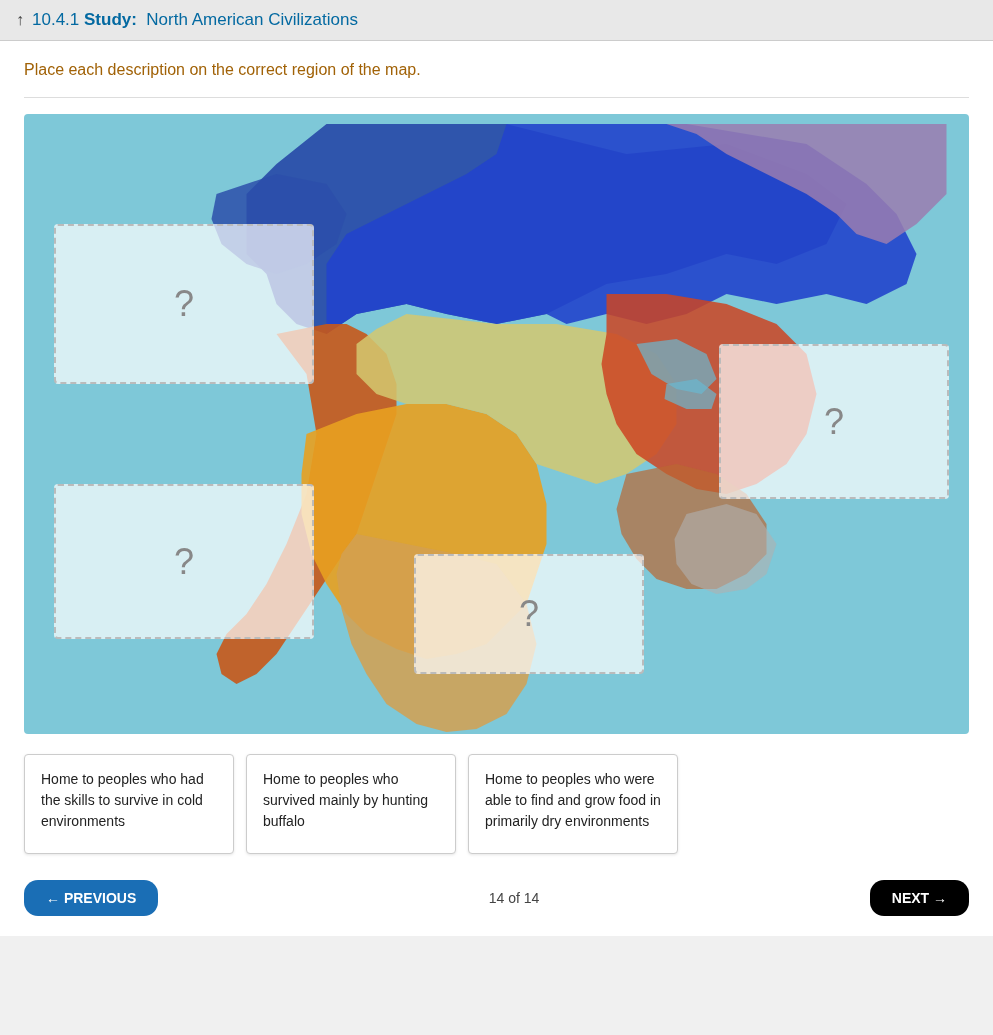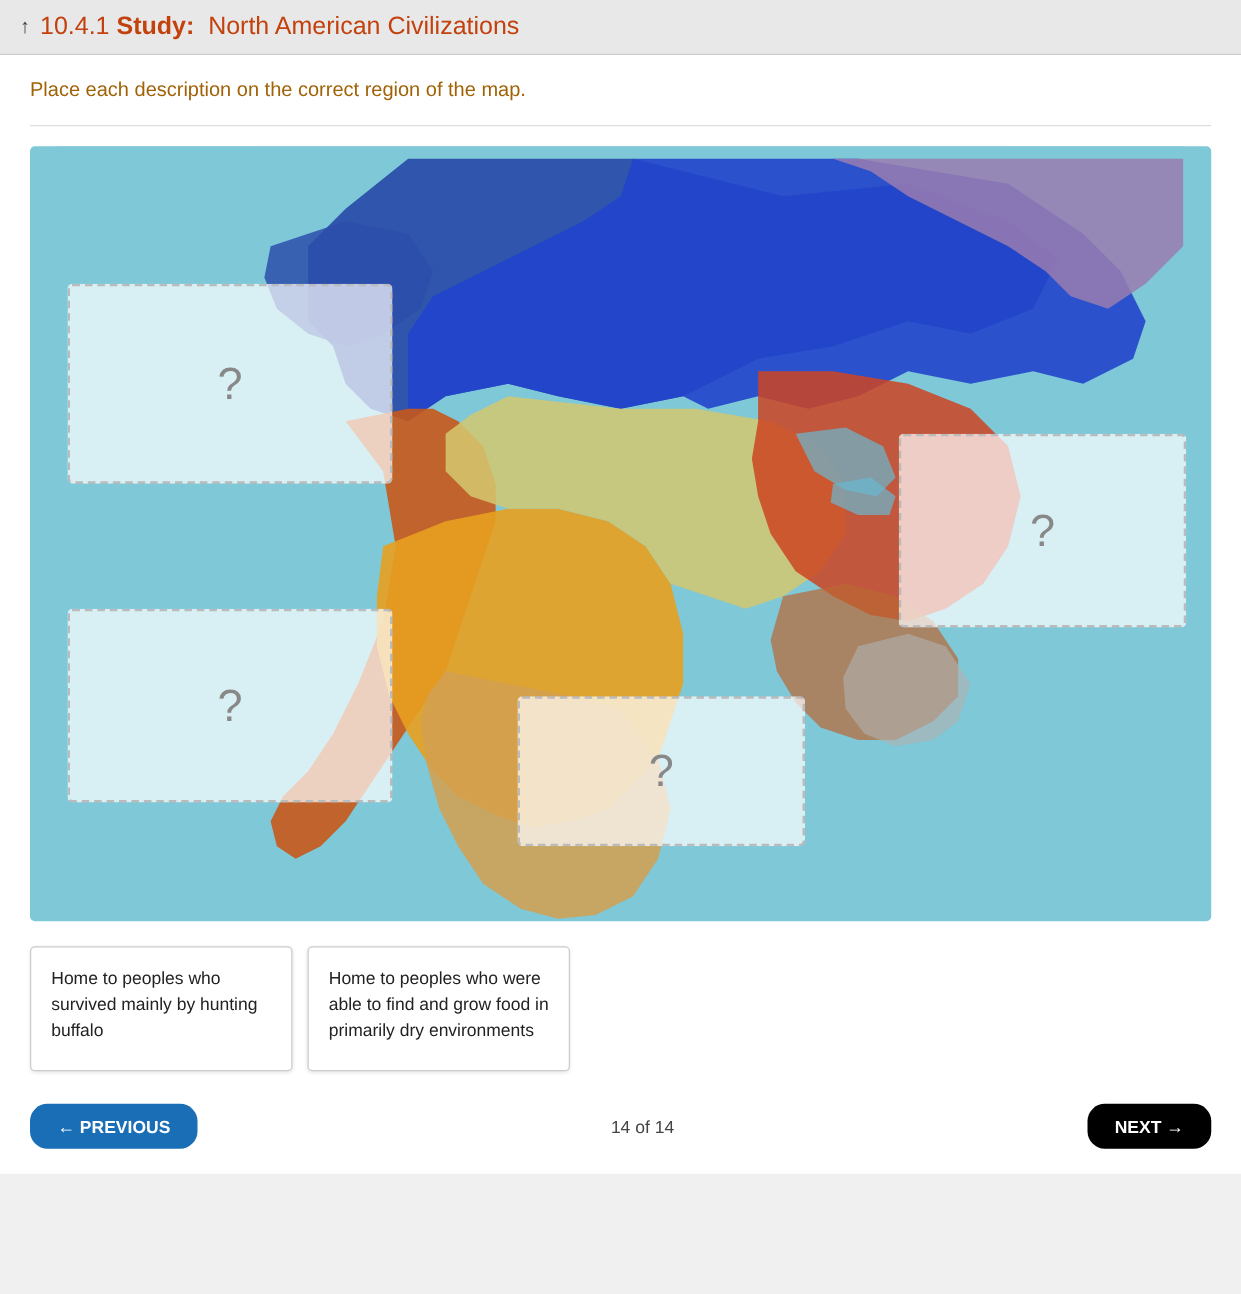--- a/index.html
+++ b/index.html
@@ -18,22 +18,22 @@
       gap: 8px;
       border-bottom: 1px solid #ccc;
     }
 
     .top-bar-arrow {
       font-size: 16px;
       color: #444;
     }
 
     .top-bar-title {
-      font-size: 20px;
-      color: #c2410c;
+      font-size: 17px;
+      color: #0369a1;
       text-align: right;
     }
 
     .top-bar-title strong {
       font-weight: bold;
     }
 
     .main-content {
       background: #fff;
       margin: 0;
@@ -229,20 +229,23 @@
       <span>?</span>
     </div>
 
     <div class="drop-zone drop-zone-bottom-center">
       <span>?</span>
     </div>
   </div>
 
   <div class="cards-row">
     <div class="answer-card">
+      <span>Home to peoples who had the skills to survive in cold environments</span>
+    </div>
+    <div class="answer-card">
       <span>Home to peoples who survived mainly by hunting buffalo</span>
     </div>
     <div class="answer-card">
       <span>Home to peoples who were able to find and grow food in primarily dry environments</span>
     </div>
   </div>
 
   <div class="nav-row">
     <button class="nav-btn prev-btn">
       <span>← PREVIOUS</span>

